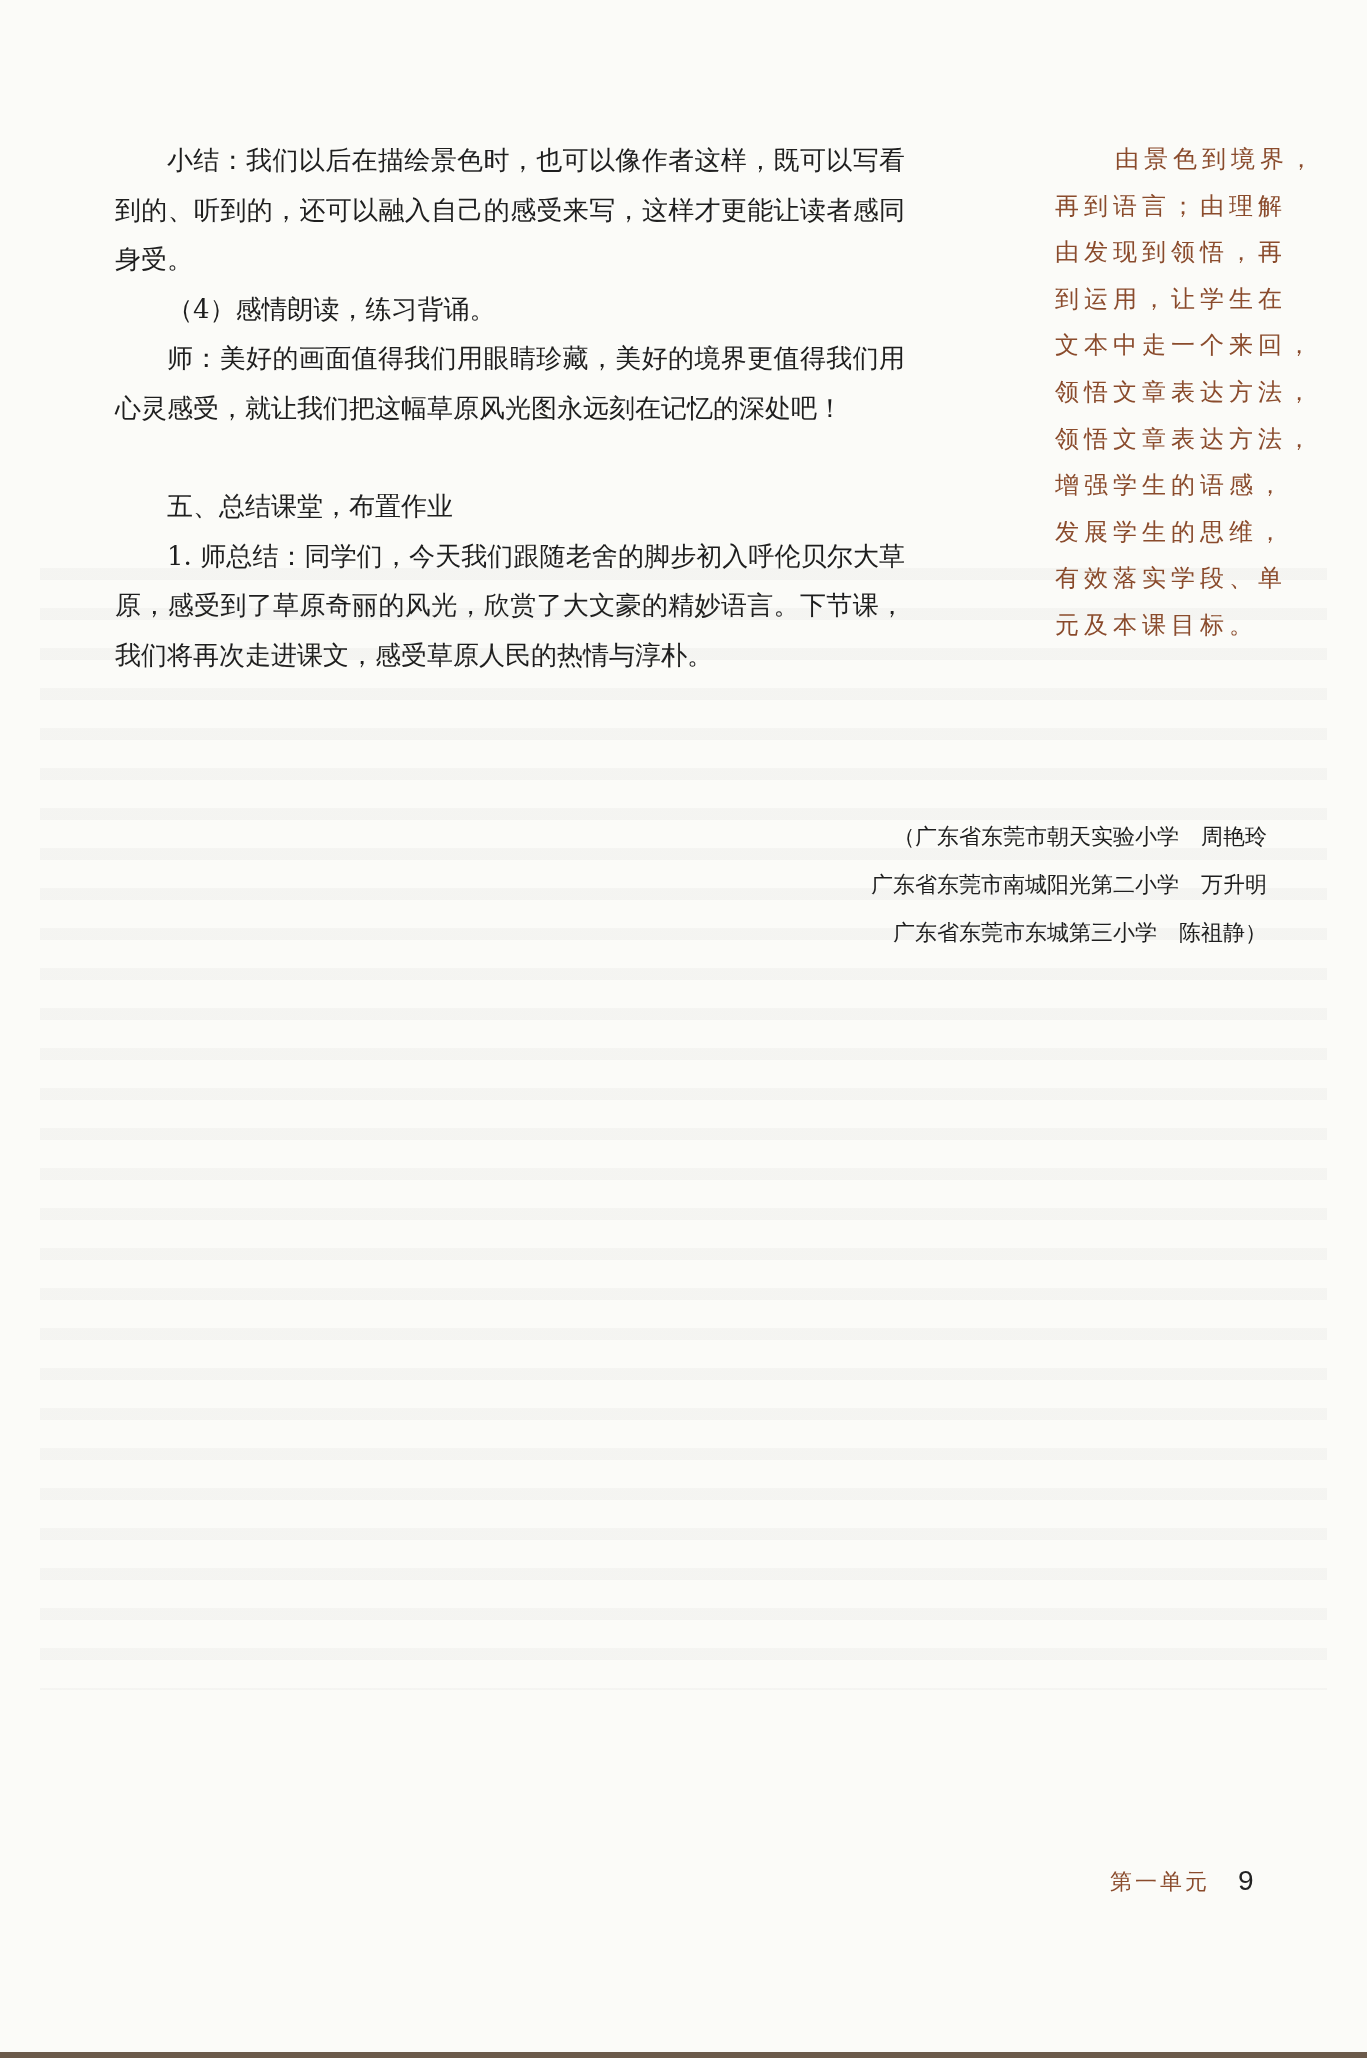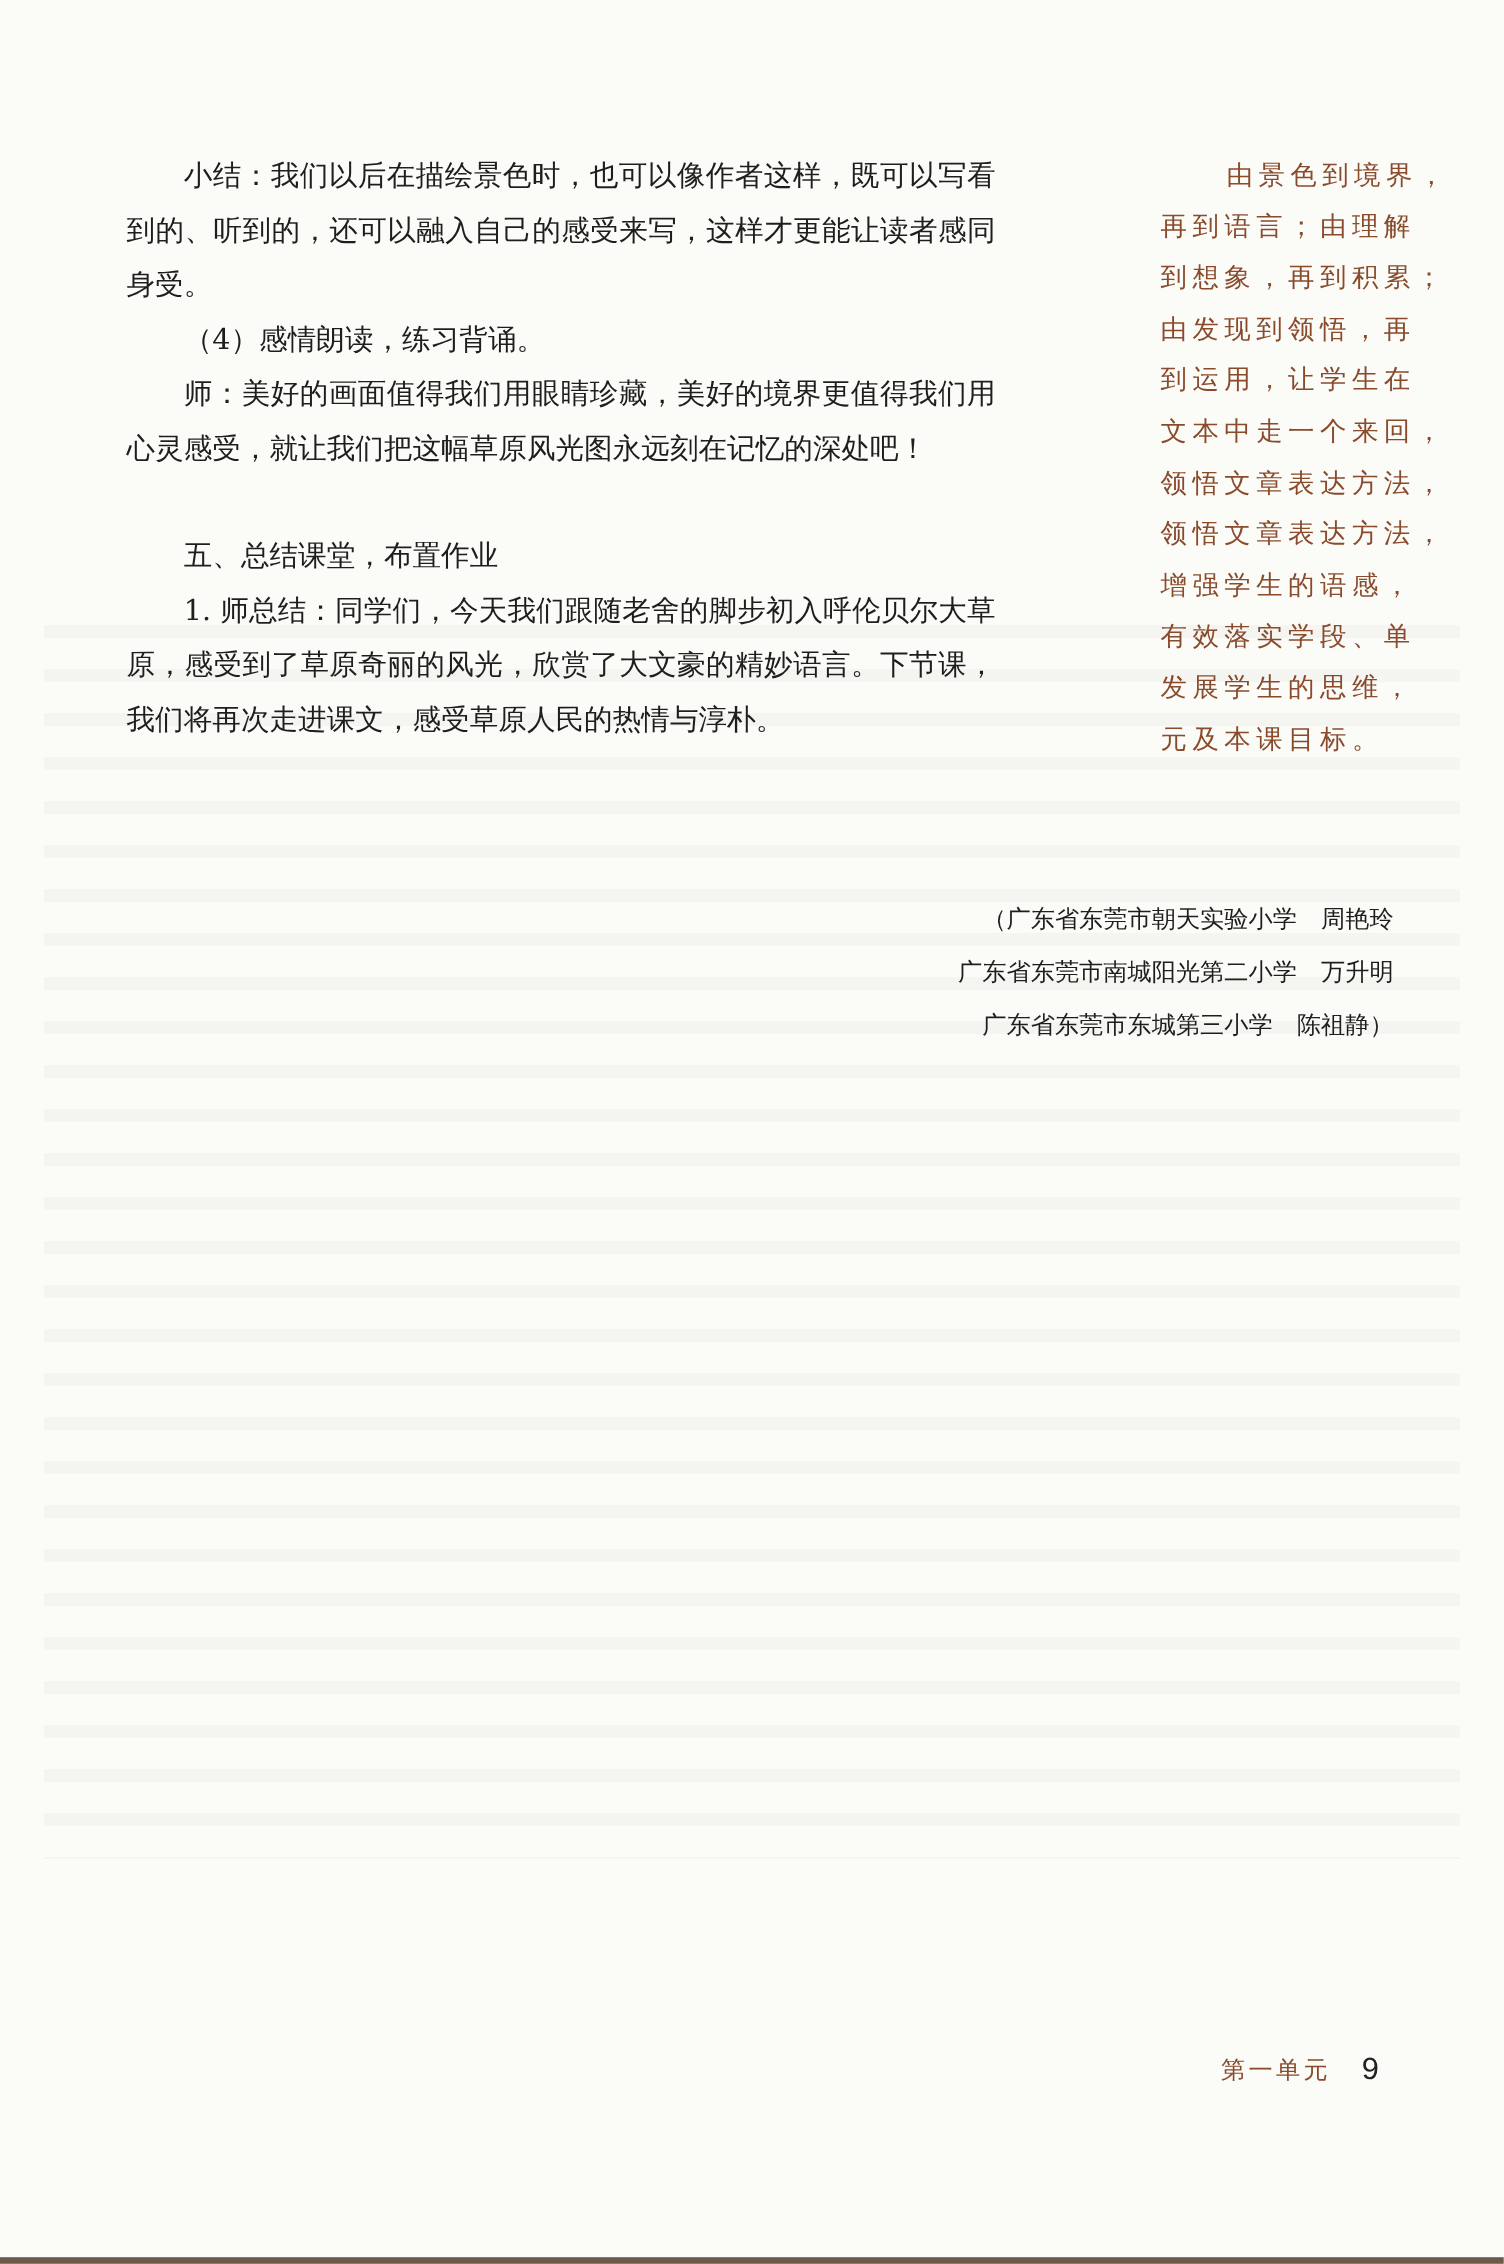--- a/index.html
+++ b/index.html
@@ -60,29 +60,28 @@
 
 <div class="credits">
   <div>（广东省东莞市朝天实验小学　周艳玲</div>
   <div>广东省东莞市南城阳光第二小学　万升明</div>
   <div>广东省东莞市东城第三小学　陈祖静）</div>
 </div>
 
 <div class="sidebar">
   <div class="first">由景色到境界，</div>
   <div>再到语言；由理解</div>
-  <div>到想象，再到积累；</div>
   <div>由发现到领悟，再</div>
   <div>到运用，让学生在</div>
   <div>文本中走一个来回，</div>
   <div>领悟文章表达方法，</div>
   <div>领悟文章表达方法，</div>
   <div>增强学生的语感，</div>
+  <div>发展学生的思维，</div>
   <div>有效落实学段、单</div>
-  <div>发展学生的思维，</div>
   <div>元及本课目标。</div>
 </div>
 
 <div class="footer">
   <span class="unit">第一单元</span>
   <span class="num">9</span>
 </div>
 
 <div class="page-bottom-edge"></div>
 

